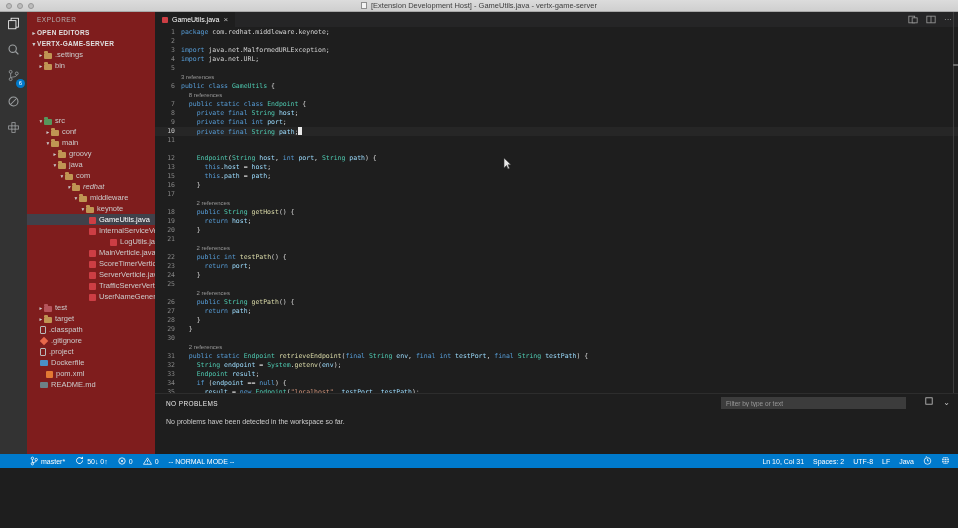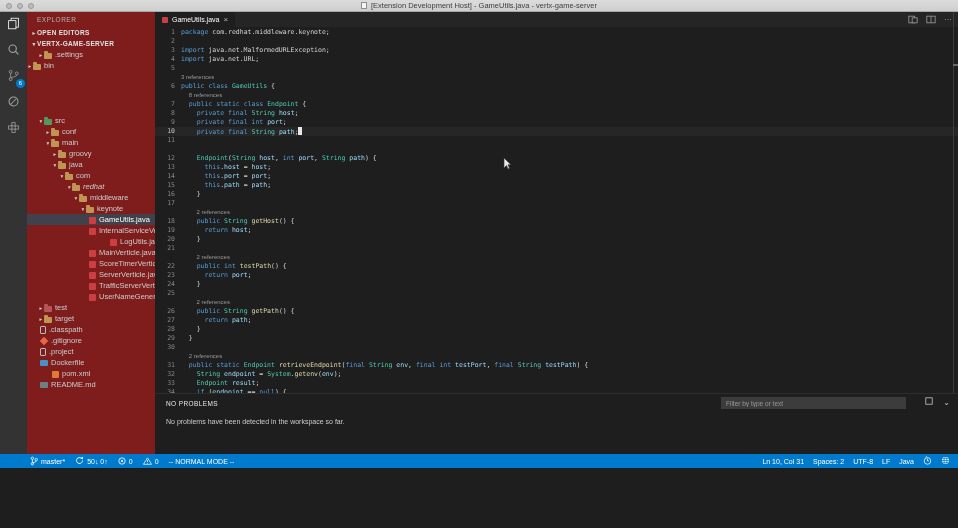--- a/index.html
+++ b/index.html
@@ -159,21 +159,21 @@
           </div>
           <div class="sec-row">
             <span class="arrow">▾</span>
             <span>VERTX-GAME-SERVER</span>
           </div>
           <div class="tree-row" style="padding-left: 11px;">
             <span class="arrow">▸</span>
             <span class="ic ic-folder"></span>
             <span>.settings</span>
           </div>
-          <div class="tree-row" style="">
+          <div class="tree-row" style="padding-left: 11px;">
             <span class="arrow">▸</span>
             <span class="ic ic-folder"></span>
             <span>bin</span>
           </div>
           <div class="tree-row" style="padding-left: 11px; margin-top: 44px;">
             <span class="arrow">▾</span>
             <span class="ic ic-folder-src"></span>
             <span>src</span>
           </div>
           <div class="tree-row" style="padding-left: 18px;">
@@ -279,21 +279,21 @@
           <div class="tree-row" style="padding-left: 11px;">
             <span class="spacer"></span>
             <span class="ic ic-file"></span>
             <span>.project</span>
           </div>
           <div class="tree-row" style="padding-left: 11px;">
             <span class="spacer"></span>
             <span class="ic ic-docker"></span>
             <span>Dockerfile</span>
           </div>
-          <div class="tree-row" style="padding-left: 23px;">
+          <div class="tree-row" style="padding-left: 17px;">
             <span class="spacer"></span>
             <span class="ic ic-xml"></span>
             <span>pom.xml</span>
           </div>
           <div class="tree-row" style="padding-left: 11px;">
             <span class="spacer"></span>
             <span class="ic ic-md"></span>
             <span>README.md</span>
           </div>
         </div>
@@ -333,21 +333,20 @@
           <div class="code-row"><span class="num">6</span><span class="codeline"><span class="tk-k">public</span><span class="tk-p"> </span><span class="tk-k">class</span><span class="tk-p"> </span><span class="tk-t">GameUtils</span><span class="tk-p"> {</span></span></div>
           <div class="code-row codelens"><span class="num"></span><span class="cl-text" style="margin-left: 7.8px;">8 references</span></div>
           <div class="code-row"><span class="num">7</span><span class="codeline"><span class="tk-p">  </span><span class="tk-k">public</span><span class="tk-p"> </span><span class="tk-k">static</span><span class="tk-p"> </span><span class="tk-k">class</span><span class="tk-p"> </span><span class="tk-t">Endpoint</span><span class="tk-p"> {</span></span></div>
           <div class="code-row"><span class="num">8</span><span class="codeline"><span class="tk-p">    </span><span class="tk-k">private</span><span class="tk-p"> </span><span class="tk-k">final</span><span class="tk-p"> </span><span class="tk-t">String</span><span class="tk-p"> </span><span class="tk-v">host</span><span class="tk-p">;</span></span></div>
           <div class="code-row"><span class="num">9</span><span class="codeline"><span class="tk-p">    </span><span class="tk-k">private</span><span class="tk-p"> </span><span class="tk-k">final</span><span class="tk-p"> </span><span class="tk-k">int</span><span class="tk-p"> </span><span class="tk-v">port</span><span class="tk-p">;</span></span></div>
           <div class="code-row active"><span class="num">10</span><span class="codeline"><span class="tk-p">    </span><span class="tk-k">private</span><span class="tk-p"> </span><span class="tk-k">final</span><span class="tk-p"> </span><span class="tk-t">String</span><span class="tk-p"> </span><span class="tk-v">path</span><span class="tk-p">;</span><span class="block-cursor"></span></span></div>
           <div class="code-row"><span class="num">11</span><span class="codeline"></span></div>
           <div class="code-row codelens"><span class="num"></span><span class="cl-text" style="margin-left: 15.6px;"></span></div>
           <div class="code-row"><span class="num">12</span><span class="codeline"><span class="tk-p">    </span><span class="tk-t">Endpoint</span><span class="tk-p">(</span><span class="tk-t">String</span><span class="tk-p"> </span><span class="tk-v">host</span><span class="tk-p">, </span><span class="tk-k">int</span><span class="tk-p"> </span><span class="tk-v">port</span><span class="tk-p">, </span><span class="tk-t">String</span><span class="tk-p"> </span><span class="tk-v">path</span><span class="tk-p">) {</span></span></div>
           <div class="code-row"><span class="num">13</span><span class="codeline"><span class="tk-p">      </span><span class="tk-k">this</span><span class="tk-p">.</span><span class="tk-v">host</span><span class="tk-p"> = </span><span class="tk-v">host</span><span class="tk-p">;</span></span></div>
-          <div class="code-row"><span class="num">14</span><span class="codeline"><span class="tk-p">      </span><span class="tk-k">this</span><span class="tk-p">.</span><span class="tk-v">port</span><span class="tk-p"> = </span><span class="tk-v">port</span><span class="tk-p">;</span></span></div>
           <div class="code-row"><span class="num">15</span><span class="codeline"><span class="tk-p">      </span><span class="tk-k">this</span><span class="tk-p">.</span><span class="tk-v">path</span><span class="tk-p"> = </span><span class="tk-v">path</span><span class="tk-p">;</span></span></div>
           <div class="code-row"><span class="num">16</span><span class="codeline"><span class="tk-p">    }</span></span></div>
           <div class="code-row"><span class="num">17</span><span class="codeline"></span></div>
           <div class="code-row codelens"><span class="num"></span><span class="cl-text" style="margin-left: 15.6px;">2 references</span></div>
           <div class="code-row"><span class="num">18</span><span class="codeline"><span class="tk-p">    </span><span class="tk-k">public</span><span class="tk-p"> </span><span class="tk-t">String</span><span class="tk-p"> </span><span class="tk-f">getHost</span><span class="tk-p">() {</span></span></div>
           <div class="code-row"><span class="num">19</span><span class="codeline"><span class="tk-p">      </span><span class="tk-k">return</span><span class="tk-p"> </span><span class="tk-v">host</span><span class="tk-p">;</span></span></div>
           <div class="code-row"><span class="num">20</span><span class="codeline"><span class="tk-p">    }</span></span></div>
           <div class="code-row"><span class="num">21</span><span class="codeline"></span></div>
           <div class="code-row codelens"><span class="num"></span><span class="cl-text" style="margin-left: 15.6px;">2 references</span></div>
           <div class="code-row"><span class="num">22</span><span class="codeline"><span class="tk-p">    </span><span class="tk-k">public</span><span class="tk-p"> </span><span class="tk-k">int</span><span class="tk-p"> </span><span class="tk-f">testPath</span><span class="tk-p">() {</span></span></div>

